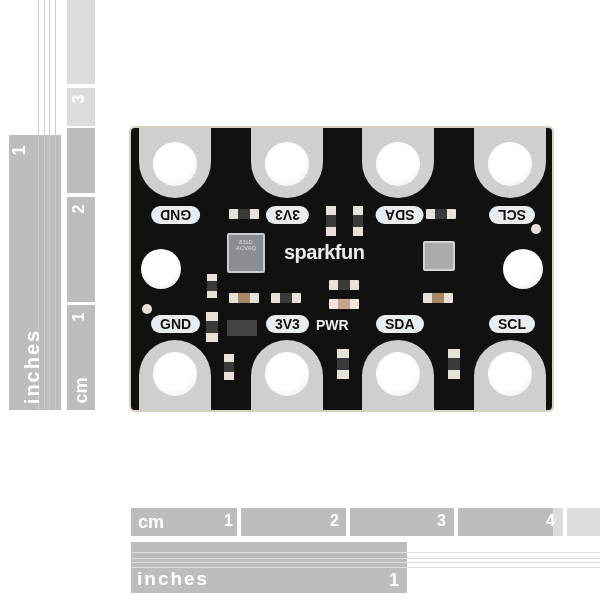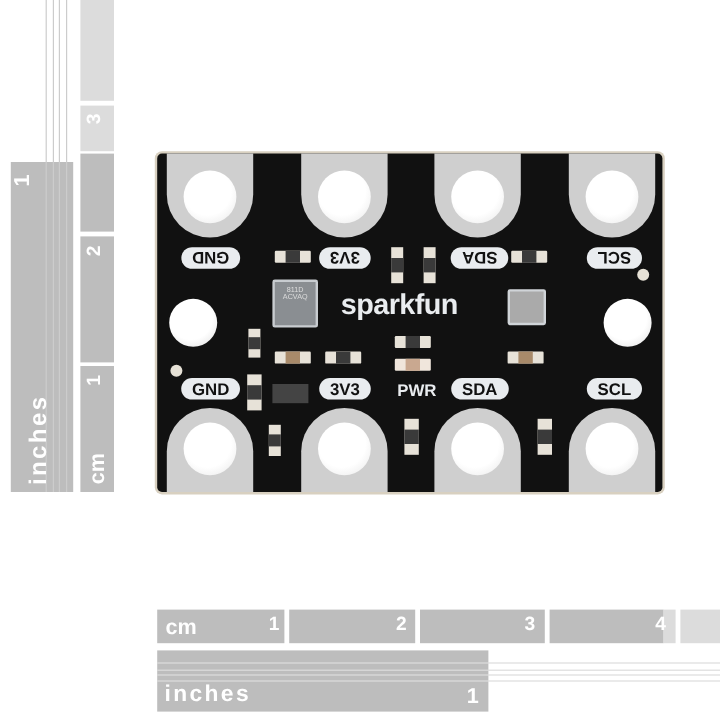--- a/index.html
+++ b/index.html
@@ -11,21 +11,21 @@
     .pad{position:absolute;width:72px;height:70px;background:#cfcfcf;}
     .pad.top{top:0;border-radius:0 0 36px 36px;}
     .pad.bot{bottom:0;border-radius:36px 36px 0 0;}
     .hole{position:absolute;width:44px;height:44px;border-radius:50%;background:radial-gradient(circle at 45% 40%,#fff 55%,#e6e6e6 100%);left:14px;}
     .pad.top .hole{top:14px;}
     .pad.bot .hole{bottom:14px;}
     .side-hole{position:absolute;width:40px;height:40px;border-radius:50%;background:radial-gradient(circle at 45% 40%,#fff 55%,#ddd 100%);top:121px;}
     .label{position:absolute;background:#e9ecef;color:#111;font-weight:bold;font-size:14px;border-radius:10px;height:18px;line-height:18px;padding:0 9px;text-align:center;}
     .label.flip{transform:rotate(180deg);}
     .pwr{position:absolute;color:#e9ecef;font-weight:bold;font-size:14px;}
-    .logo{position:absolute;color:#e9ecef;font-weight:bold;font-size:24px;letter-spacing:-0.5px;}
+    .logo{position:absolute;color:#e9ecef;font-weight:bold;font-size:20px;letter-spacing:-0.5px;}
     .chip{position:absolute;background:#8a8e92;border:2px solid #c8ccd0;border-radius:2px;}
     .smd{position:absolute;background:#e7e2d8;border-radius:1px;}
     .smd .c{position:absolute;left:30%;width:40%;top:0;bottom:0;background:#3a3a3a;}
     .smdv{position:absolute;background:#e7e2d8;}
     .smdv .c{position:absolute;top:30%;height:40%;left:0;right:0;background:#3a3a3a;}
     .dot{position:absolute;width:10px;height:10px;border-radius:50%;background:#e6e1d6;}
     .sensor{position:absolute;background:#aaa;border:2px solid #d0d4d8;border-radius:2px;}
   </style>
 </head>
 <body>
@@ -81,21 +81,21 @@
   <div class="dot" style="left:11px;top:176px;"></div>
   <div class="dot" style="left:400px;top:96px;"></div>
 
   <span class="label flip" style="left:20px;top:78px;">GND</span>
   <span class="label flip" style="left:135px;top:78px;">3V3</span>
   <span class="label flip" style="left:245px;top:78px;">SDA</span>
   <span class="label flip" style="left:358px;top:78px;">SCL</span>
 
   <span class="label" style="left:20px;top:187px;">GND</span>
   <span class="label" style="left:135px;top:187px;">3V3</span>
-  <span class="pwr" style="left:200px;top:189px;">PWR</span>
+  <span class="pwr" style="left:185px;top:189px;">PWR</span>
   <span class="label" style="left:245px;top:187px;">SDA</span>
   <span class="label" style="left:358px;top:187px;">SCL</span>
 
   <span class="logo" style="left:153px;top:113px;">sparkfun</span>
 
   <div class="chip" style="left:96px;top:105px;width:34px;height:36px;">
     <div style="font-size:6px;color:#ddd;text-align:center;margin-top:4px;">811D</div>
     <div style="font-size:6px;color:#ddd;text-align:center;">ACVAQ</div>
   </div>
   <div class="sensor" style="left:292px;top:113px;width:28px;height:26px;"></div>

